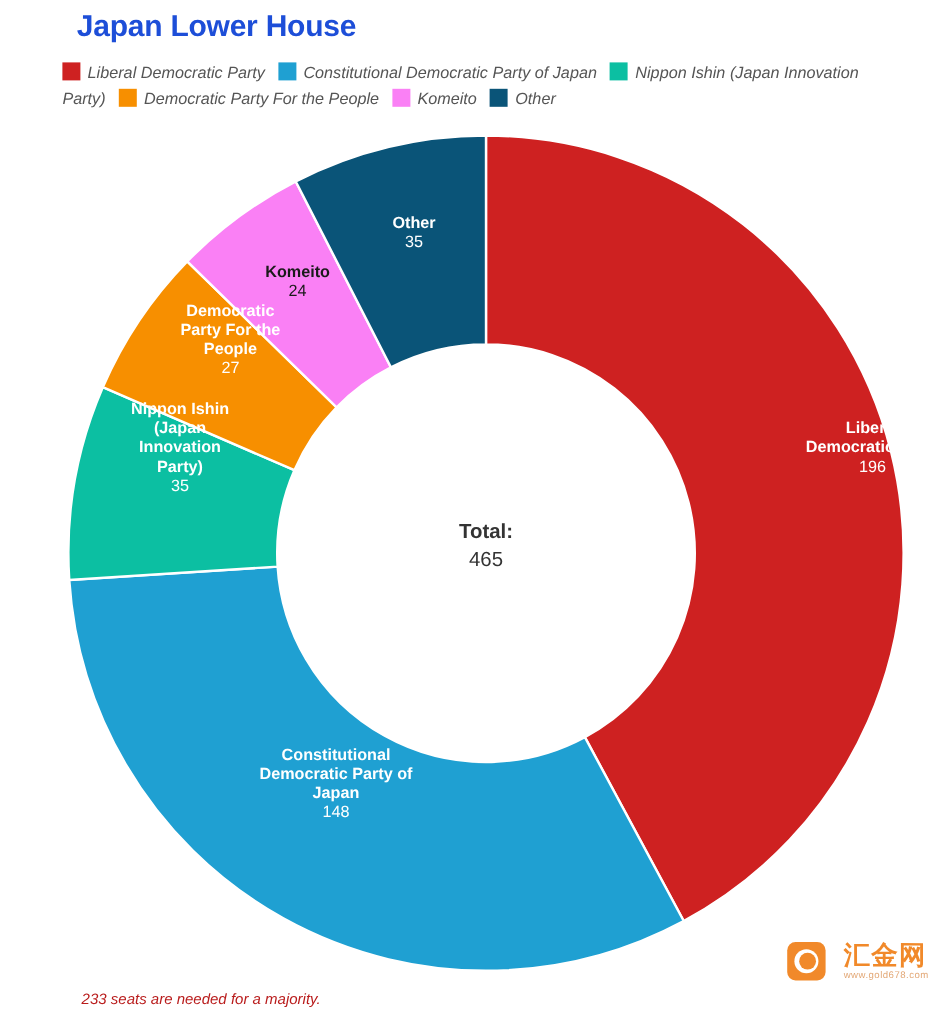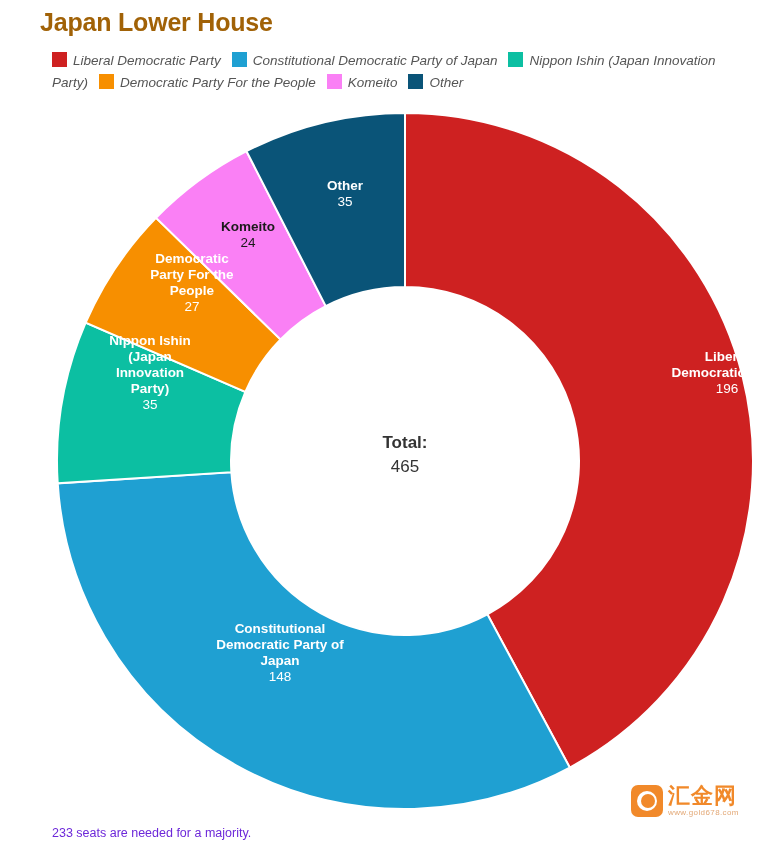--- a/index.html
+++ b/index.html
@@ -12,25 +12,25 @@
     height: 842px;
     position: relative;
     font-family: "Liberation Sans", "DejaVu Sans", sans-serif;
     color: #333333;
     overflow: hidden;
   }
 
   
   #chart-title {
     position: absolute;
-    left: 40px;
+    left: 64px;
     top: 8px;
     font-size: 25px;
     font-weight: bold;
-    color: #a16207;
+    color: #1d4ed8;
     letter-spacing: -0.2px;
     white-space: nowrap;
   }
 
   
   #legend {
     position: absolute;
     left: 52px;
     top: 50px;
     width: 714px;
@@ -94,37 +94,39 @@
     font-family: "Liberation Sans", "DejaVu Sans", sans-serif;
     font-size: 17px;
     font-weight: normal;
     fill: #333333;
     text-anchor: middle;
   }
 
   
   #footnote {
     position: absolute;
-    left: 52px;
+    left: 68px;
     top: 826px;
     font-size: 12.5px;
-    color: #6d28d9;
+    font-style: italic;
+    color: #b91c1c;
     white-space: nowrap;
   }
 
   
   #watermark {
     position: absolute;
-    left: 631px;
+    left: 656px;
     top: 782px;
     width: 118px;
     height: 38px;
     display: flex;
     align-items: center;
     opacity: 0.92;
+    justify-content: space-between;
   }
   #watermark-badge {
     width: 32px;
     height: 32px;
     border-radius: 7px;
     background: #f08018;
     position: relative;
     flex: 0 0 auto;
     margin-right: 5px;
   }

